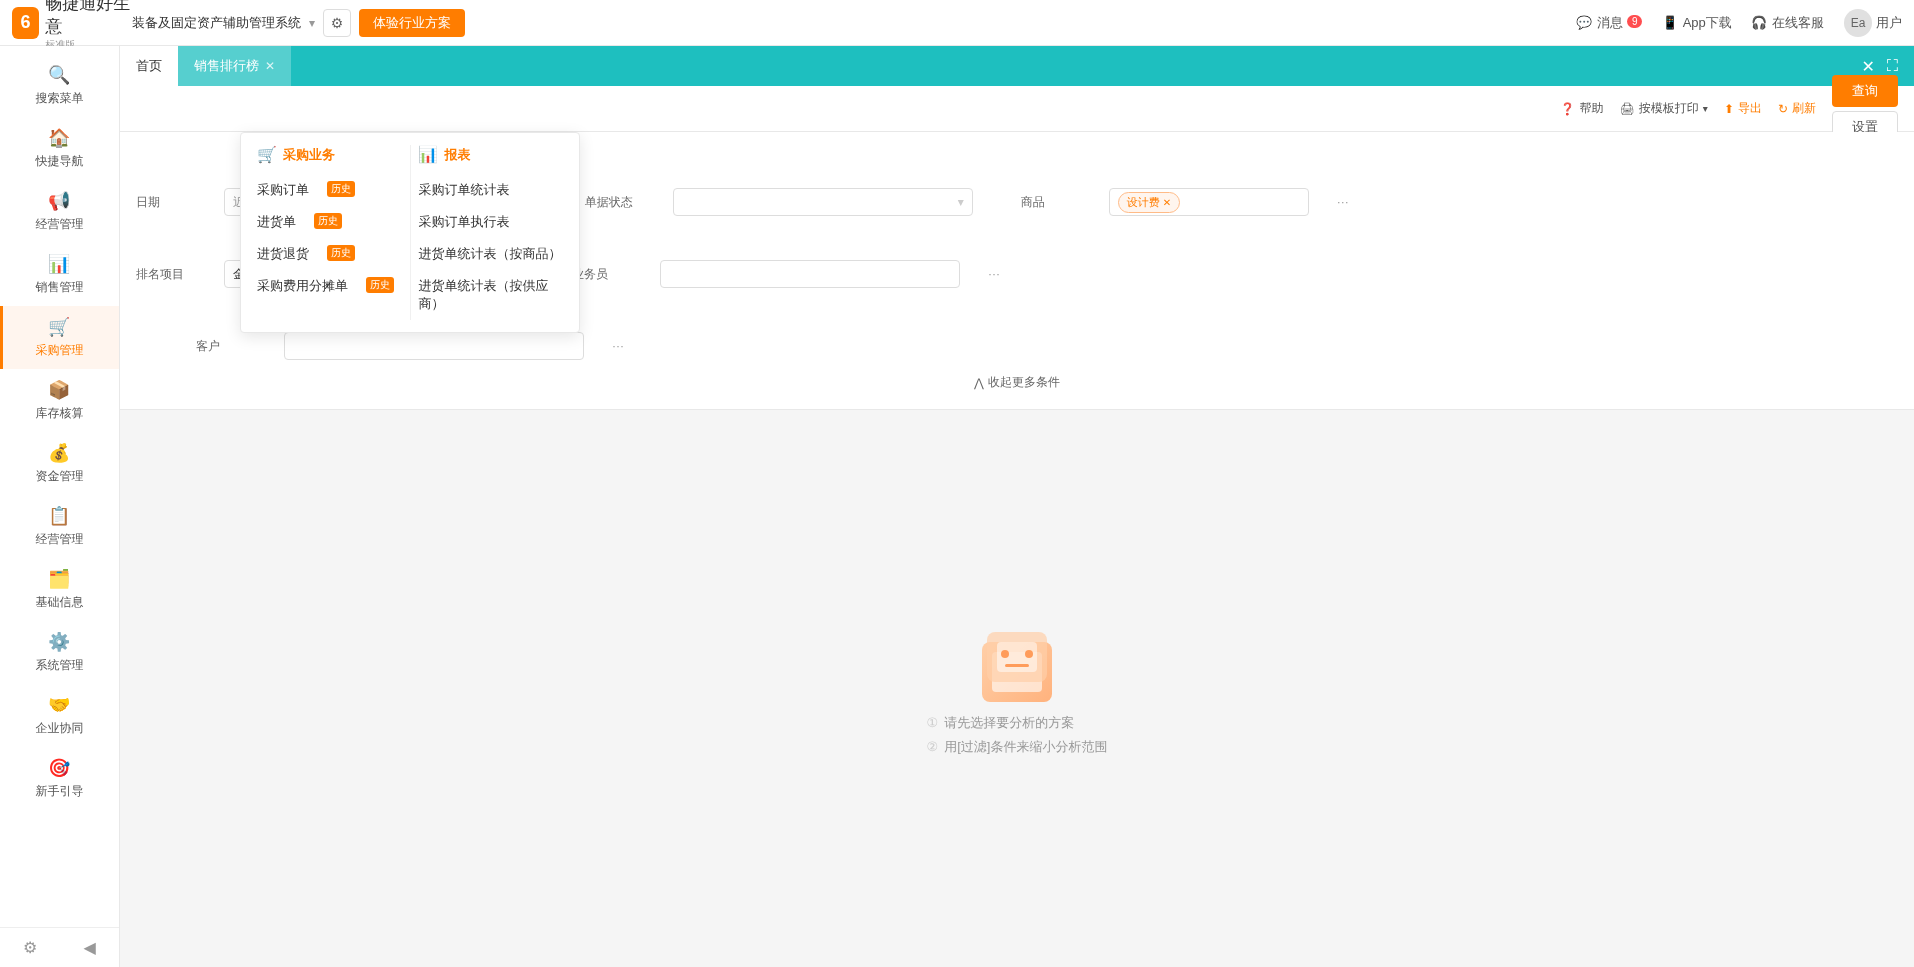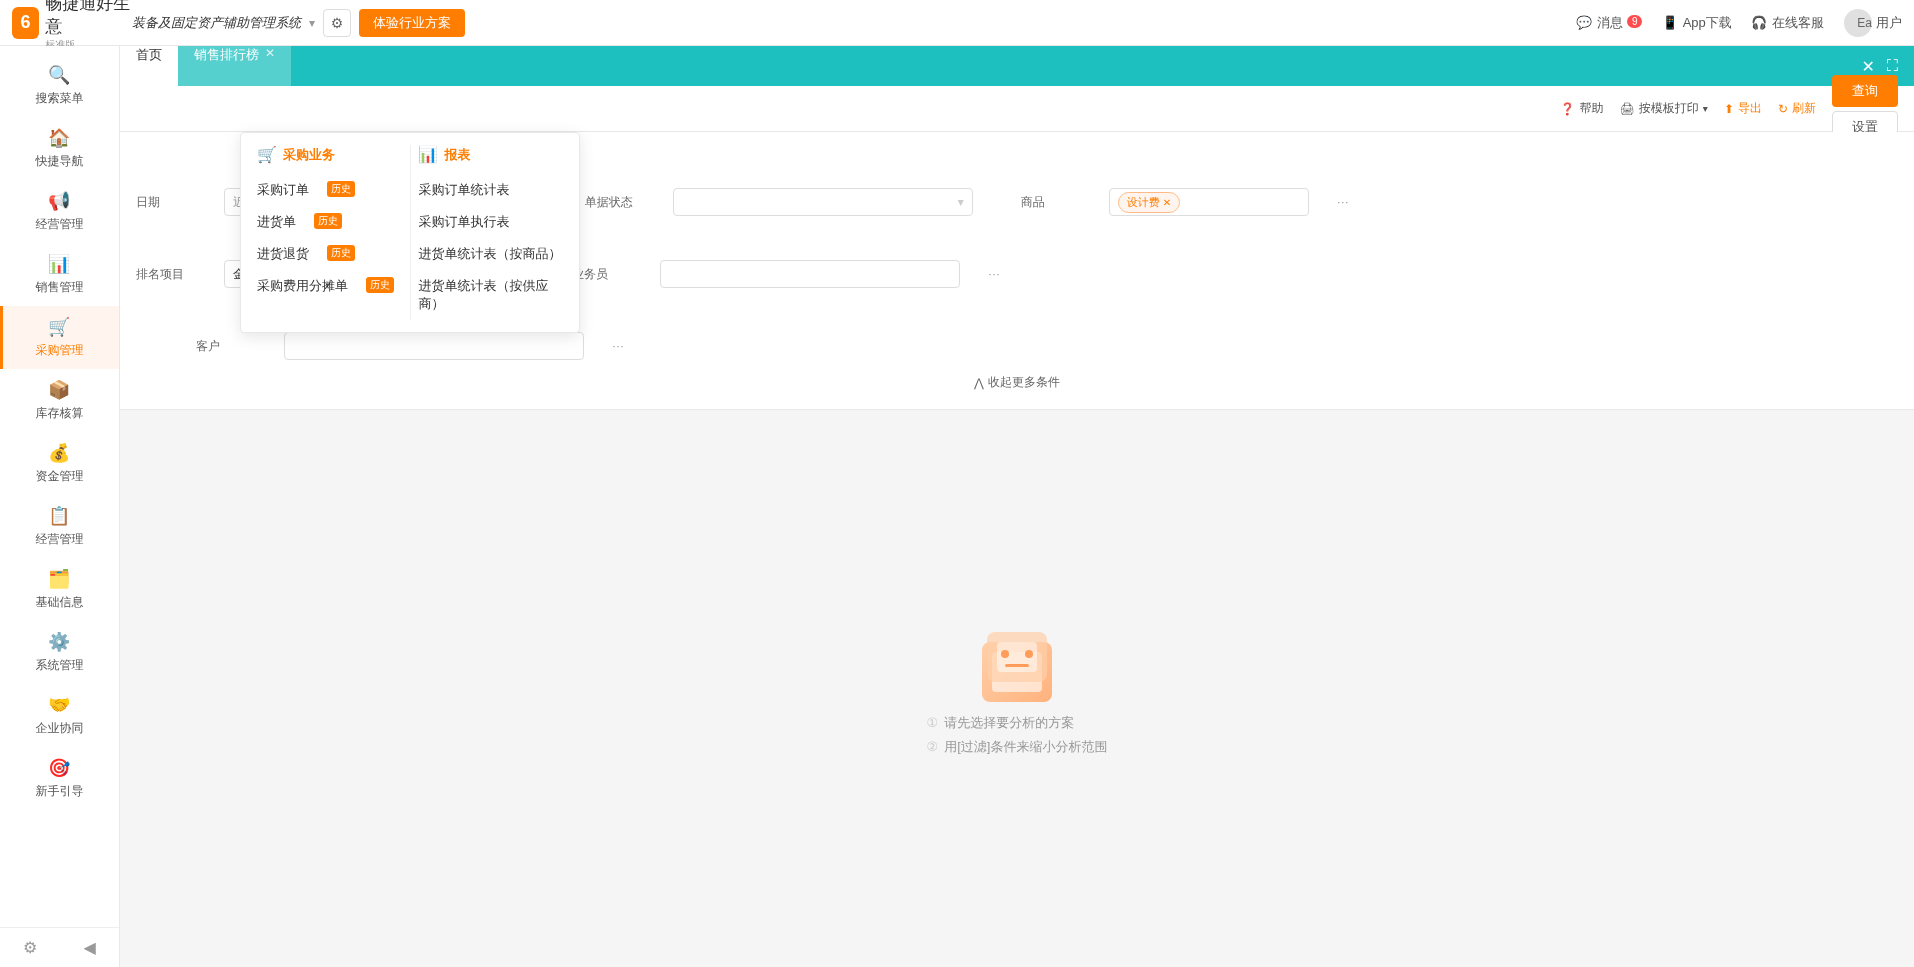--- a/index.html
+++ b/index.html
@@ -31,21 +31,21 @@
     .logo-text { font-size: 17px; color: #333; line-height: 1.3; }
     .logo-sub { font-size: 10px; color: #999; }
     .header-title-area {
       flex: 1;
       display: flex;
       align-items: center;
       gap: 8px;
       font-size: 13px;
       color: #333;
     }
-    .header-title-text { font-size: 13px; color: #333; font-style: italic; }
+    .header-title-text { font-size: 13px; color: #333; }
     .header-title-arrow { color: #999; font-size: 12px; }
     .gear-btn {
       width: 28px; height: 28px;
       border: 1px solid #ddd;
       border-radius: 4px;
       display: flex; align-items: center; justify-content: center;
       cursor: pointer; color: #666; font-size: 14px;
     }
     .industry-btn {
       background: #ff7d00;
@@ -75,21 +75,21 @@
       border-radius: 10px;
       font-size: 10px;
       padding: 1px 5px;
       position: relative;
       top: -1px;
     }
     .avatar-circle {
       width: 28px; height: 28px;
       background: #e0e0e0;
       border-radius: 50%;
-      display: flex; align-items: center; justify-content: flex-end;
+      display: flex; align-items: center; justify-content: center;
       font-size: 12px; color: #666;
     }
 
     
     .main-body {
       flex: 1;
       display: flex;
       overflow: hidden;
     }
 
@@ -141,20 +141,21 @@
       height: 40px;
       background: #1ebfbf;
       display: flex;
       align-items: center;
       padding: 0 0;
       flex-shrink: 0;
     }
     .tab-item {
       height: 40px;
       display: flex;
+      align-items: center;
       padding: 0 16px;
       font-size: 13px;
       color: #fff;
       cursor: pointer;
       position: relative;
     }
     .tab-item.home { background: #fff; color: #333; font-size: 13px; }
     .tab-item.active-tab {
       background: rgba(255,255,255,0.25);
       color: #fff;

